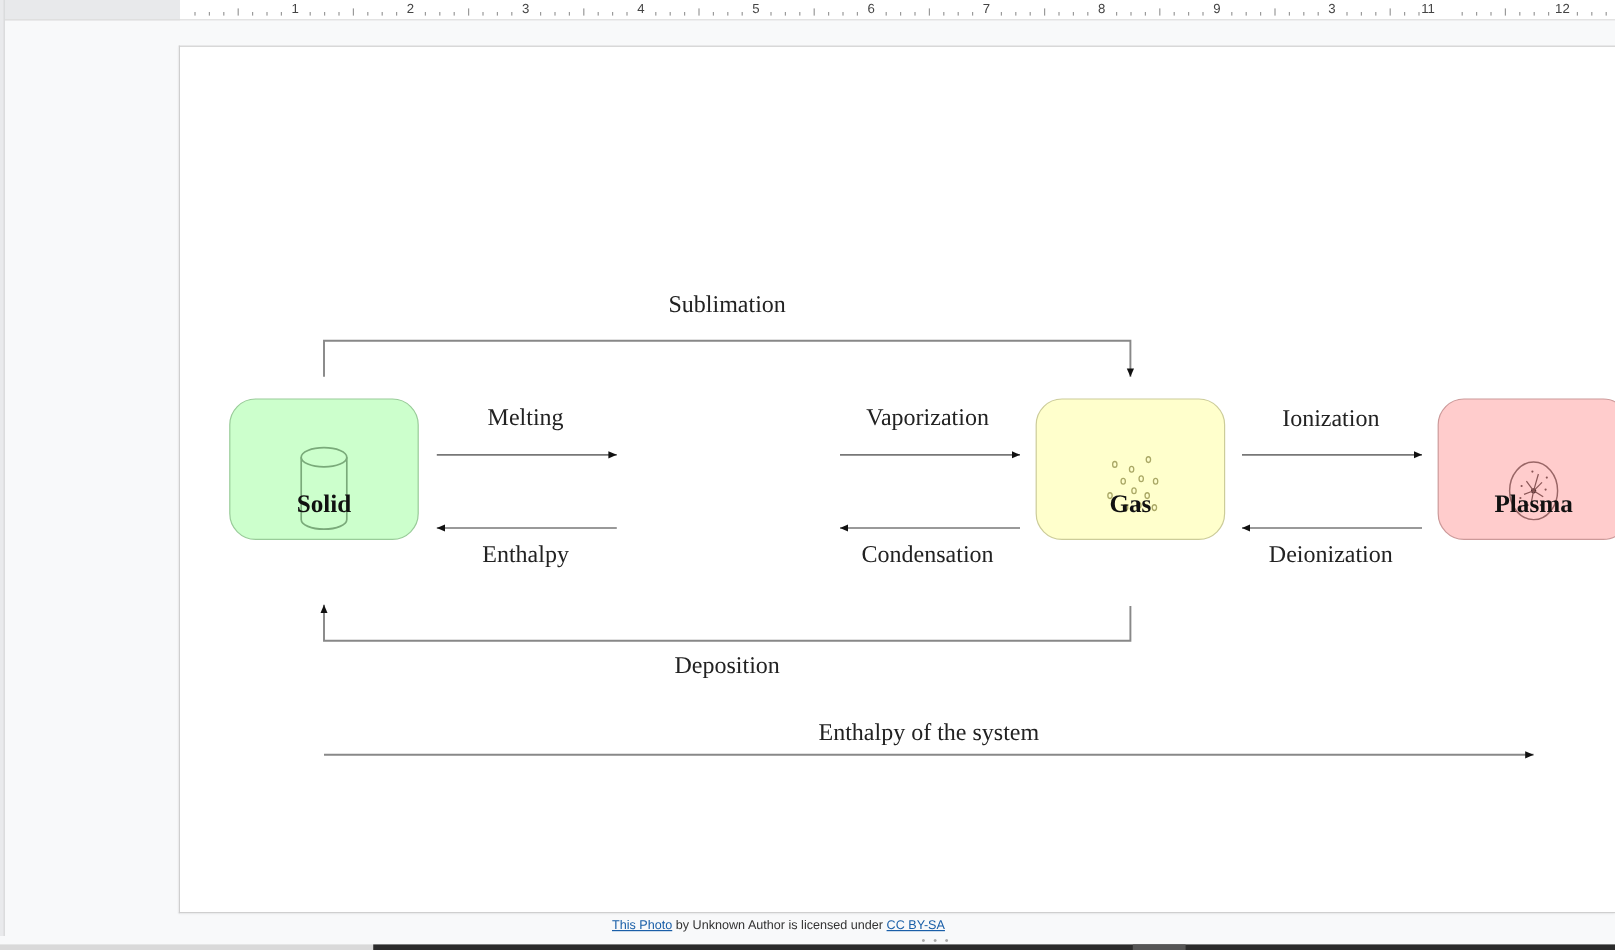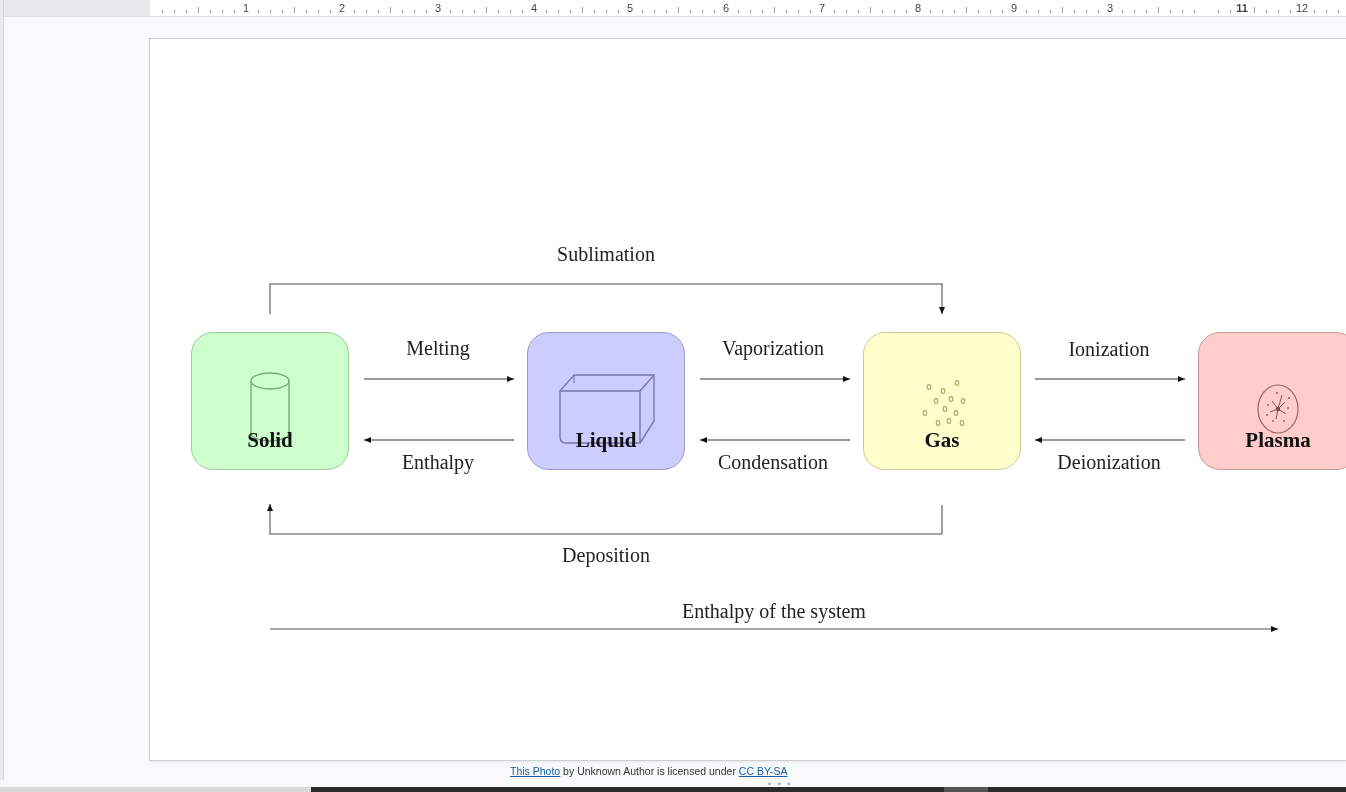--- a/index.html
+++ b/index.html
@@ -15,21 +15,21 @@
   .ruler .tick { position: absolute; bottom: 3px; width: 1px; height: 3px; background: #9a9a9a; }
   .ruler .tick.half { height: 6px; }
   .ruler .num { position: absolute; top: 1px; font-size: 11px; color: #444; transform: translateX(-50%); background: #fff; padding: 0 1px; line-height: 14px; }
 
   
   .canvas { position: absolute; left: 4px; top: 18px; width: 1342px; height: 745px; background: #f8f9fa; }
   .slide { position: absolute; left: 149px; top: 38px; width: 1197px; height: 723px; background: #fff; border: 1px solid #cfcfcf; border-right: none; box-shadow: 0 1px 2px rgba(0,0,0,0.08); }
 
   .title { position: absolute; left: 191px; top: 50px; font-family: "Liberation Sans", sans-serif; font-size: 72px; color: #000; letter-spacing: -0.5px; white-space: nowrap; line-height: 86px; }
 
-  .phase-box { position: absolute; width: 158px; height: 138px; border-radius: 22px; border: 1px solid; }
+  .phase-box { position: absolute; width: 158px; height: 118px; border-radius: 22px; border: 1px solid; }
   .phase-box .label { position: absolute; left: 0; right: 0; bottom: 16px; text-align: center; font-family: "Liberation Serif", serif; font-weight: bold; font-size: 21px; color: #111; }
   .phase-box svg { position: absolute; }
 
   .proc-label { position: absolute; font-family: Liberation Serif, serif; font-size: 20px; color: #222; white-space: nowrap; transform: translateX(-50%); }
 
   .diagram-svg { position: absolute; left: 0; top: 0; width: 1346px; height: 792px; pointer-events: none; }
 
   
   .attribution { position: absolute; left: 480px; top: 765px; font-size: 10.5px; color: #333; white-space: nowrap; margin-left: 30px; }
   .attribution a { color: #1a5fa8; text-decoration: underline; cursor: pointer; }
@@ -137,21 +137,21 @@
       <div class="num" style="left: 96px;">1</div>
       <div class="num" style="left: 192px;">2</div>
       <div class="num" style="left: 288px;">3</div>
       <div class="num" style="left: 384px;">4</div>
       <div class="num" style="left: 480px;">5</div>
       <div class="num" style="left: 576px;">6</div>
       <div class="num" style="left: 672px;">7</div>
       <div class="num" style="left: 768px;">8</div>
       <div class="num" style="left: 864px;">9</div>
       <div class="num" style="left: 960px;">3</div>
-      <div class="num" style="left: 1092px; font-weight: bold;">11</div>
+      <div class="num" style="left: 1040px;">11</div>
       <div class="num" style="left: 1152px;">12</div>
     </div>
 
   <div class="canvas"></div>
   <div class="left-gutter"></div>
 
   <div class="slide"></div>
 
 
   <svg class="diagram-svg" viewBox="0 0 1346 792">
@@ -191,29 +191,20 @@
   <div class="proc-label" style="left:774px; top:600px;">Enthalpy of the system</div>
 
   <div class="phase-box" id="box-solid" style="left:191px; top:332px; background:#ccffcc; border-color:#99cc99;">
     <svg style="left:56px; top:38px;" width="44" height="74" viewBox="0 0 44 74">
       <ellipse cx="22" cy="10" rx="19" ry="8" fill="none" stroke="#7aaa7a" stroke-width="1.4"></ellipse>
       <path d="M3,10 L3,62 A19,8 0 0 0 41,62 L41,10" fill="none" stroke="#7aaa7a" stroke-width="1.4"></path>
     </svg>
     <div class="label">Solid</div>
   </div>
 
-  <div class="phase-box" id="box-liquid" style="left:527px; top:332px; background:#ccccff; border-color:#9999cc;">
-    <svg style="left:30px; top:38px;" width="100" height="74" viewBox="0 0 100 74">
-      <path d="M16,4 L96,4 L96,50 L82,72" fill="none" stroke="#7777aa" stroke-width="1.4"></path>
-      <path d="M16,4 L2,20 M96,4 L82,20" fill="none" stroke="#7777aa" stroke-width="1.4"></path>
-      <path d="M16,4 L16,12" fill="none" stroke="#7777aa" stroke-width="1.2"></path>
-      <path d="M2,20 L82,20 L82,72 L8,72 Q2,72 2,66 Z" fill="none" stroke="#7777aa" stroke-width="1.4"></path>
-    </svg>
-    <div class="label">Liquid</div>
-  </div>
 
   <div class="phase-box" id="box-gas" style="left:863px; top:332px; background:#ffffcc; border-color:#cccc99;">
     <svg style="left:52px; top:44px;" width="54" height="54" viewBox="0 0 54 54">
       <g fill="none" stroke="#aaa866" stroke-width="1.1">
         <ellipse cx="13" cy="10" rx="1.8" ry="2.4"></ellipse>
         <ellipse cx="27" cy="14" rx="1.8" ry="2.4"></ellipse>
         <ellipse cx="41" cy="6" rx="1.8" ry="2.4"></ellipse>
         <ellipse cx="20" cy="24" rx="1.8" ry="2.4"></ellipse>
         <ellipse cx="35" cy="22" rx="1.8" ry="2.4"></ellipse>
         <ellipse cx="47" cy="24" rx="1.8" ry="2.4"></ellipse>

